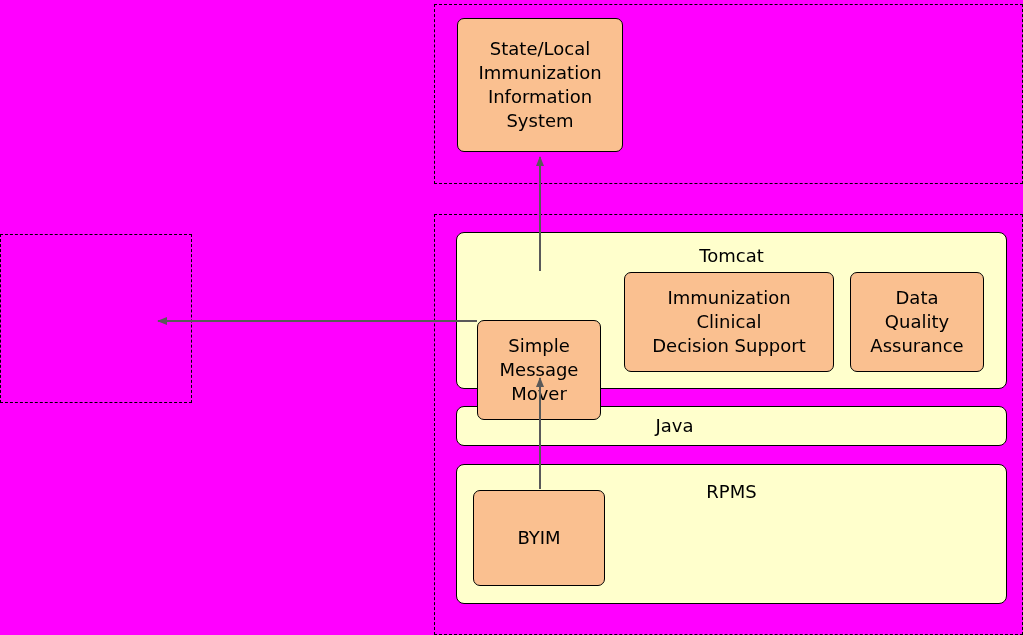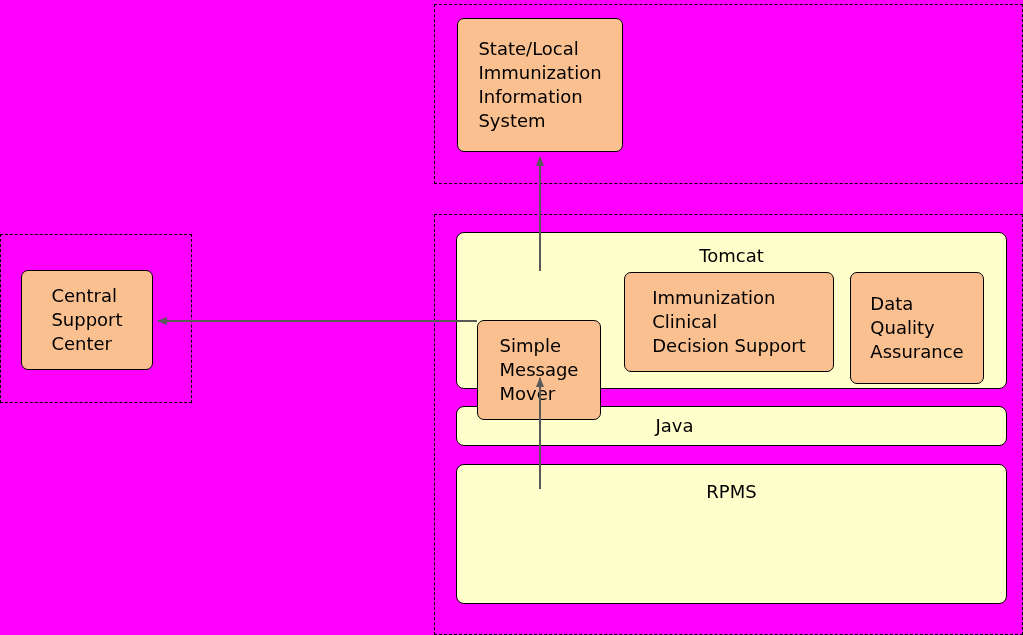--- a/index.html
+++ b/index.html
@@ -41,21 +41,21 @@
   
   .component {
     position: absolute;
     background: #FAC090;
     border: 1px solid #000000;
     border-radius: 7px;
     box-sizing: border-box;
     display: flex;
     align-items: center;
     justify-content: center;
-    text-align: left;
+    text-align: center;
     font-size: 18px;
     color: #000000;
     line-height: 1.33;
     padding: 2px;
   }
 
   .platform-title {
     position: absolute;
     left: 0;
     width: 100%;
@@ -89,21 +89,21 @@
   #platform-tomcat { left: 456px; top: 232px; width: 551px; height: 157px; }
   #platform-java   { left: 456px; top: 406px; width: 551px; height: 40px; }
   #platform-rpms   { left: 456px; top: 464px; width: 551px; height: 140px; }
 
   #title-tomcat  { top: 245px; left: 456px; width: 551px; }
   #title-java    { top: 415px; left: 456px; width: 437px; }
   #title-rpms    { top: 481px; left: 456px; width: 551px; }
 
   #box-smm       { left: 477px; top: 272px; width: 124px; height: 100px; margin-top: 48px; }
   #box-icds      { left: 624px; top: 272px; width: 210px; height: 100px; }
-  #box-dqa       { left: 850px; top: 272px; width: 134px; height: 112px; }
+  #box-dqa       { left: 850px; top: 272px; width: 134px; height: 100px; }
   #box-byim      { left: 473px; top: 490px; width: 132px; height: 96px; }
 </style>
 </head>
 <body>
 
 <div class="canvas">
 
   <div class="dashed" id="group-sliis"></div>
   <div class="dashed" id="group-rpms"></div>
   <div class="dashed" id="group-csc"></div>
@@ -116,44 +116,42 @@
   <div class="platform-title" id="title-java">Java</div>
   <div class="platform-title" id="title-rpms">RPMS</div>
 
   <div class="component" id="box-sliis">
     <span class="comp-text">State/Local
 Immunization
 Information
 System</span>
   </div>
 
-  <div class="component" id="box-csc">
-    <span class="comp-text">Central
-Support
-Center</span>
-  </div>
 
   <div class="component" id="box-smm">
     <span class="comp-text">Simple
 Message
 Mover</span>
   </div>
 
   <div class="component" id="box-icds">
     <span class="comp-text">Immunization
 Clinical
 Decision Support</span>
   </div>
 
   <div class="component" id="box-dqa">
     <span class="comp-text">Data
 Quality
 Assurance</span>
   </div>
 
+  <div class="component" id="box-byim">
+    <span class="comp-text">BYIM</span>
+  </div>
 
   <svg class="arrows" width="1023" height="635">
     <defs>
       <marker id="ah" markerWidth="10" markerHeight="8" refX="9" refY="4" orient="auto" markerUnits="userSpaceOnUse">
         <path d="M0,0 L10,4 L0,8 Z" fill="#595959"></path>
       </marker>
     </defs>
 
     <g>
       <line x1="540" y1="271" x2="540" y2="157" stroke="#595959" stroke-width="2" marker-end="url(#ah)"></line>

